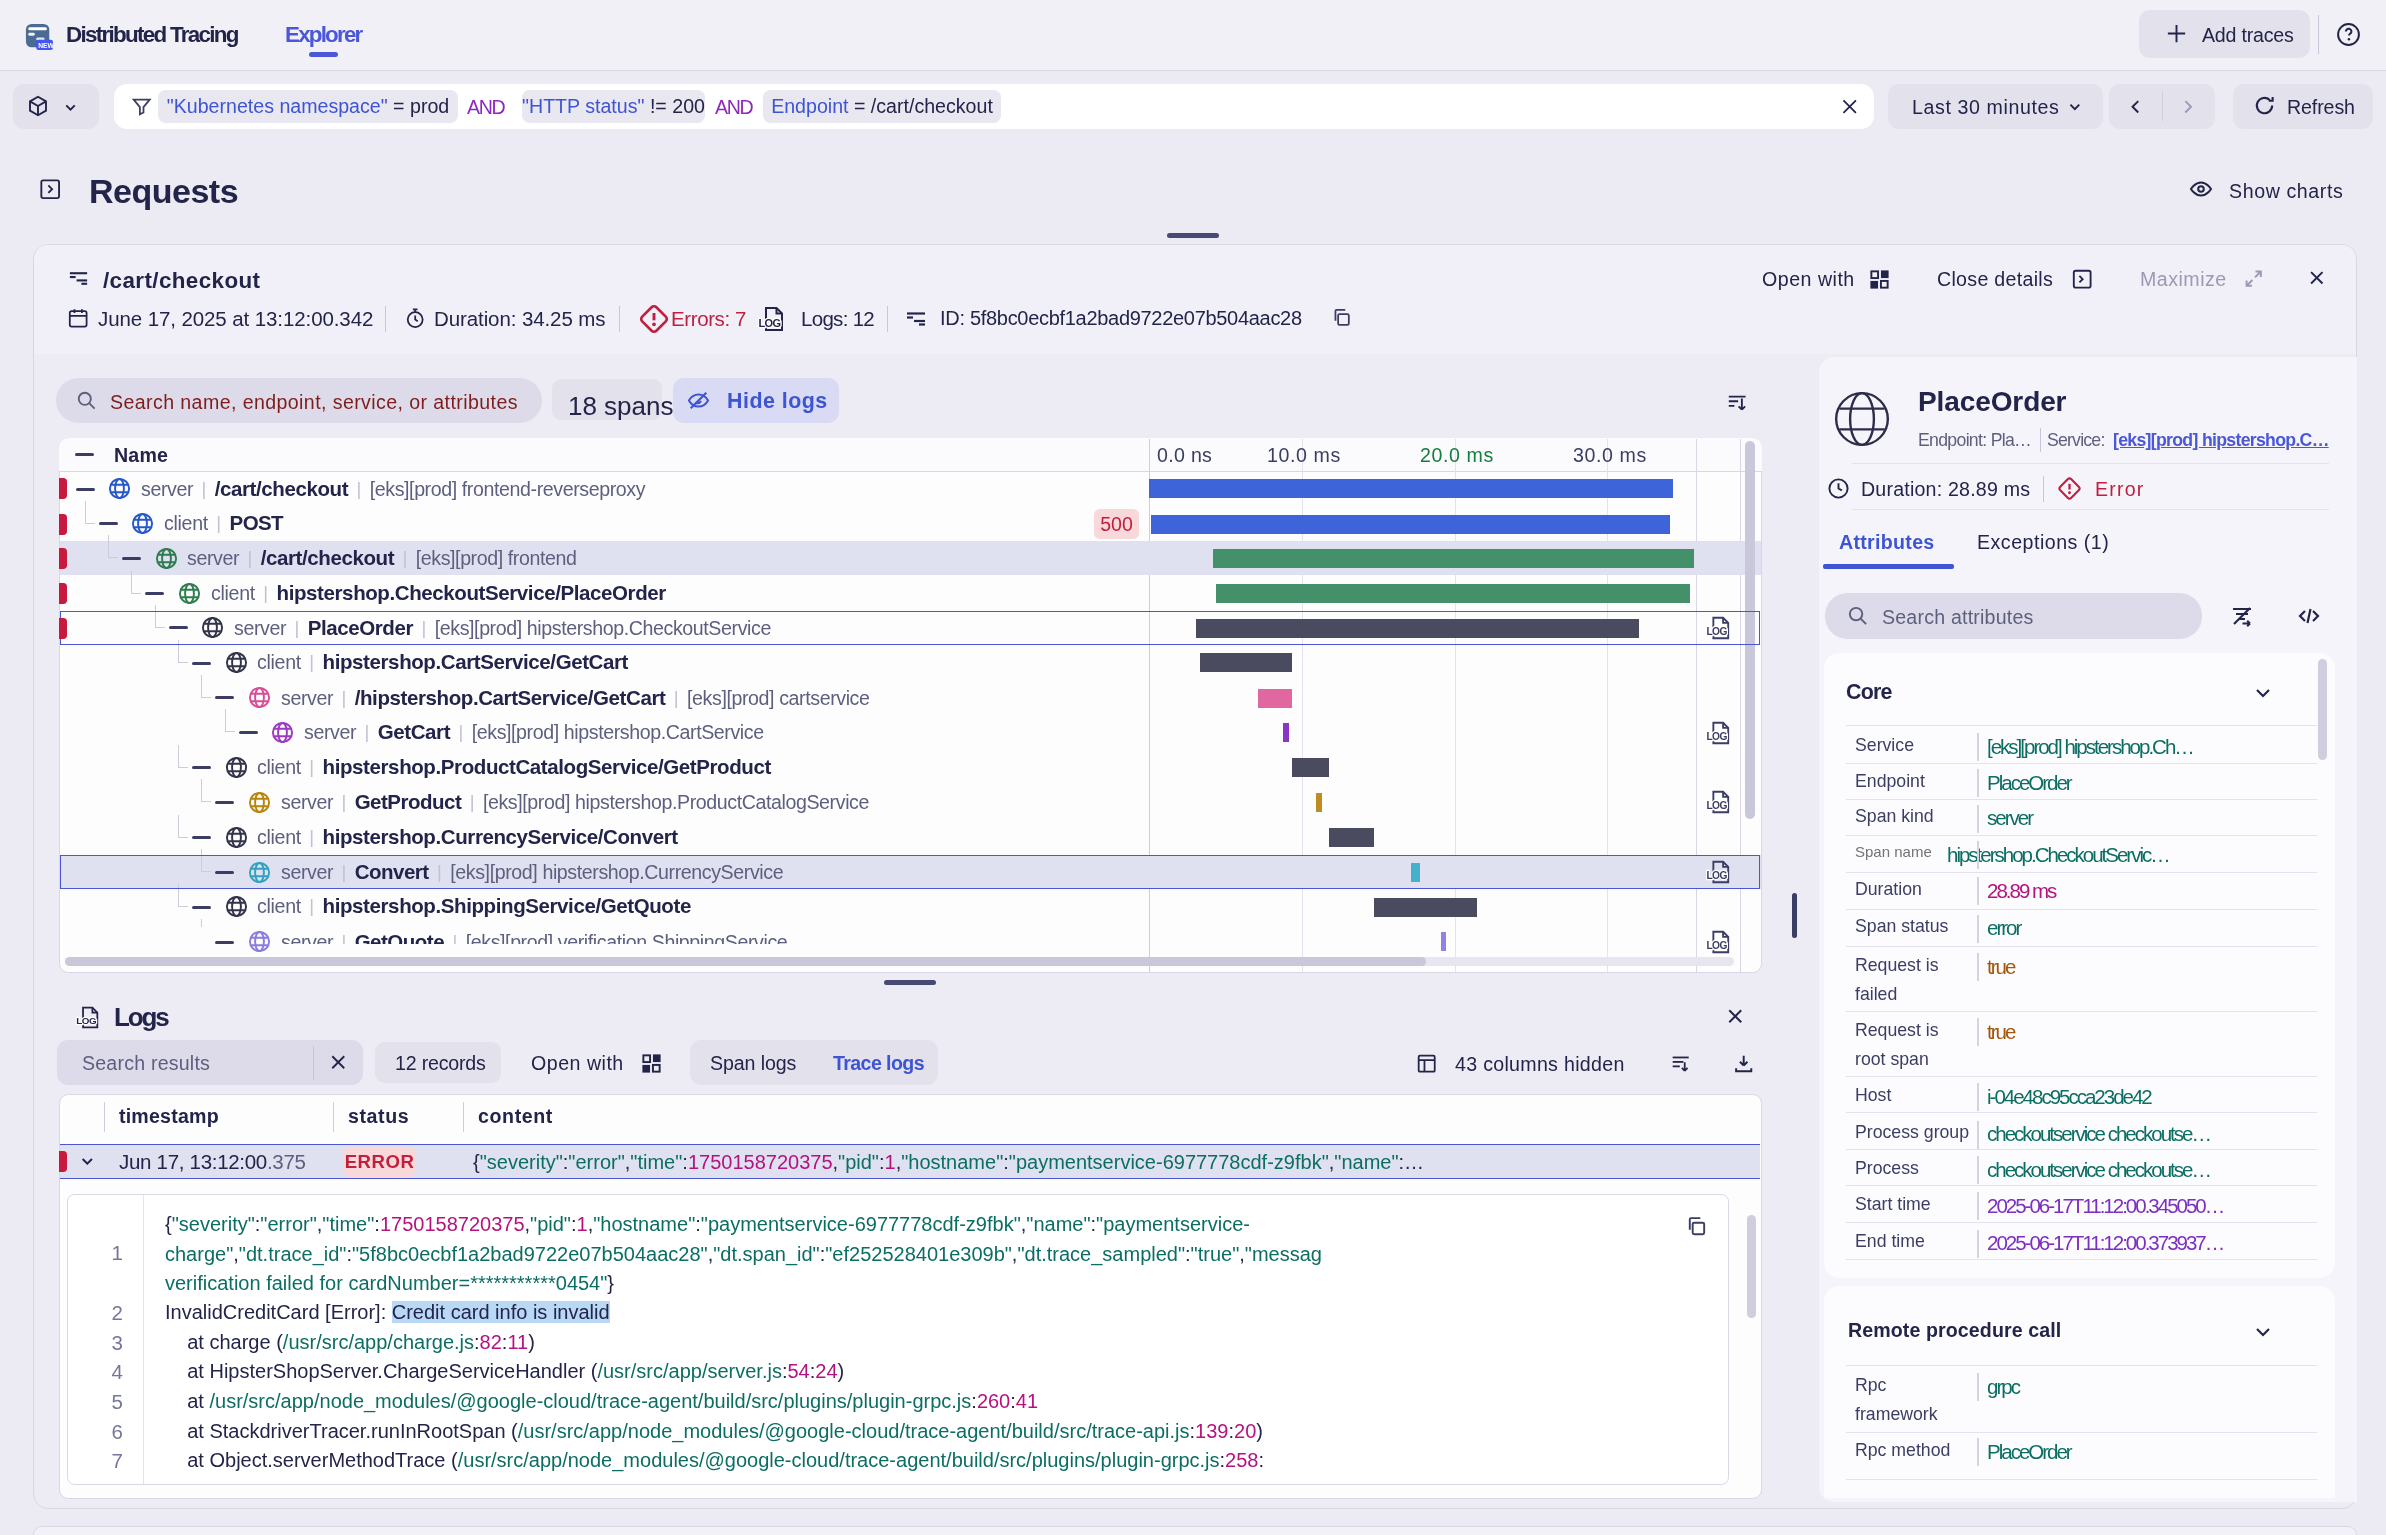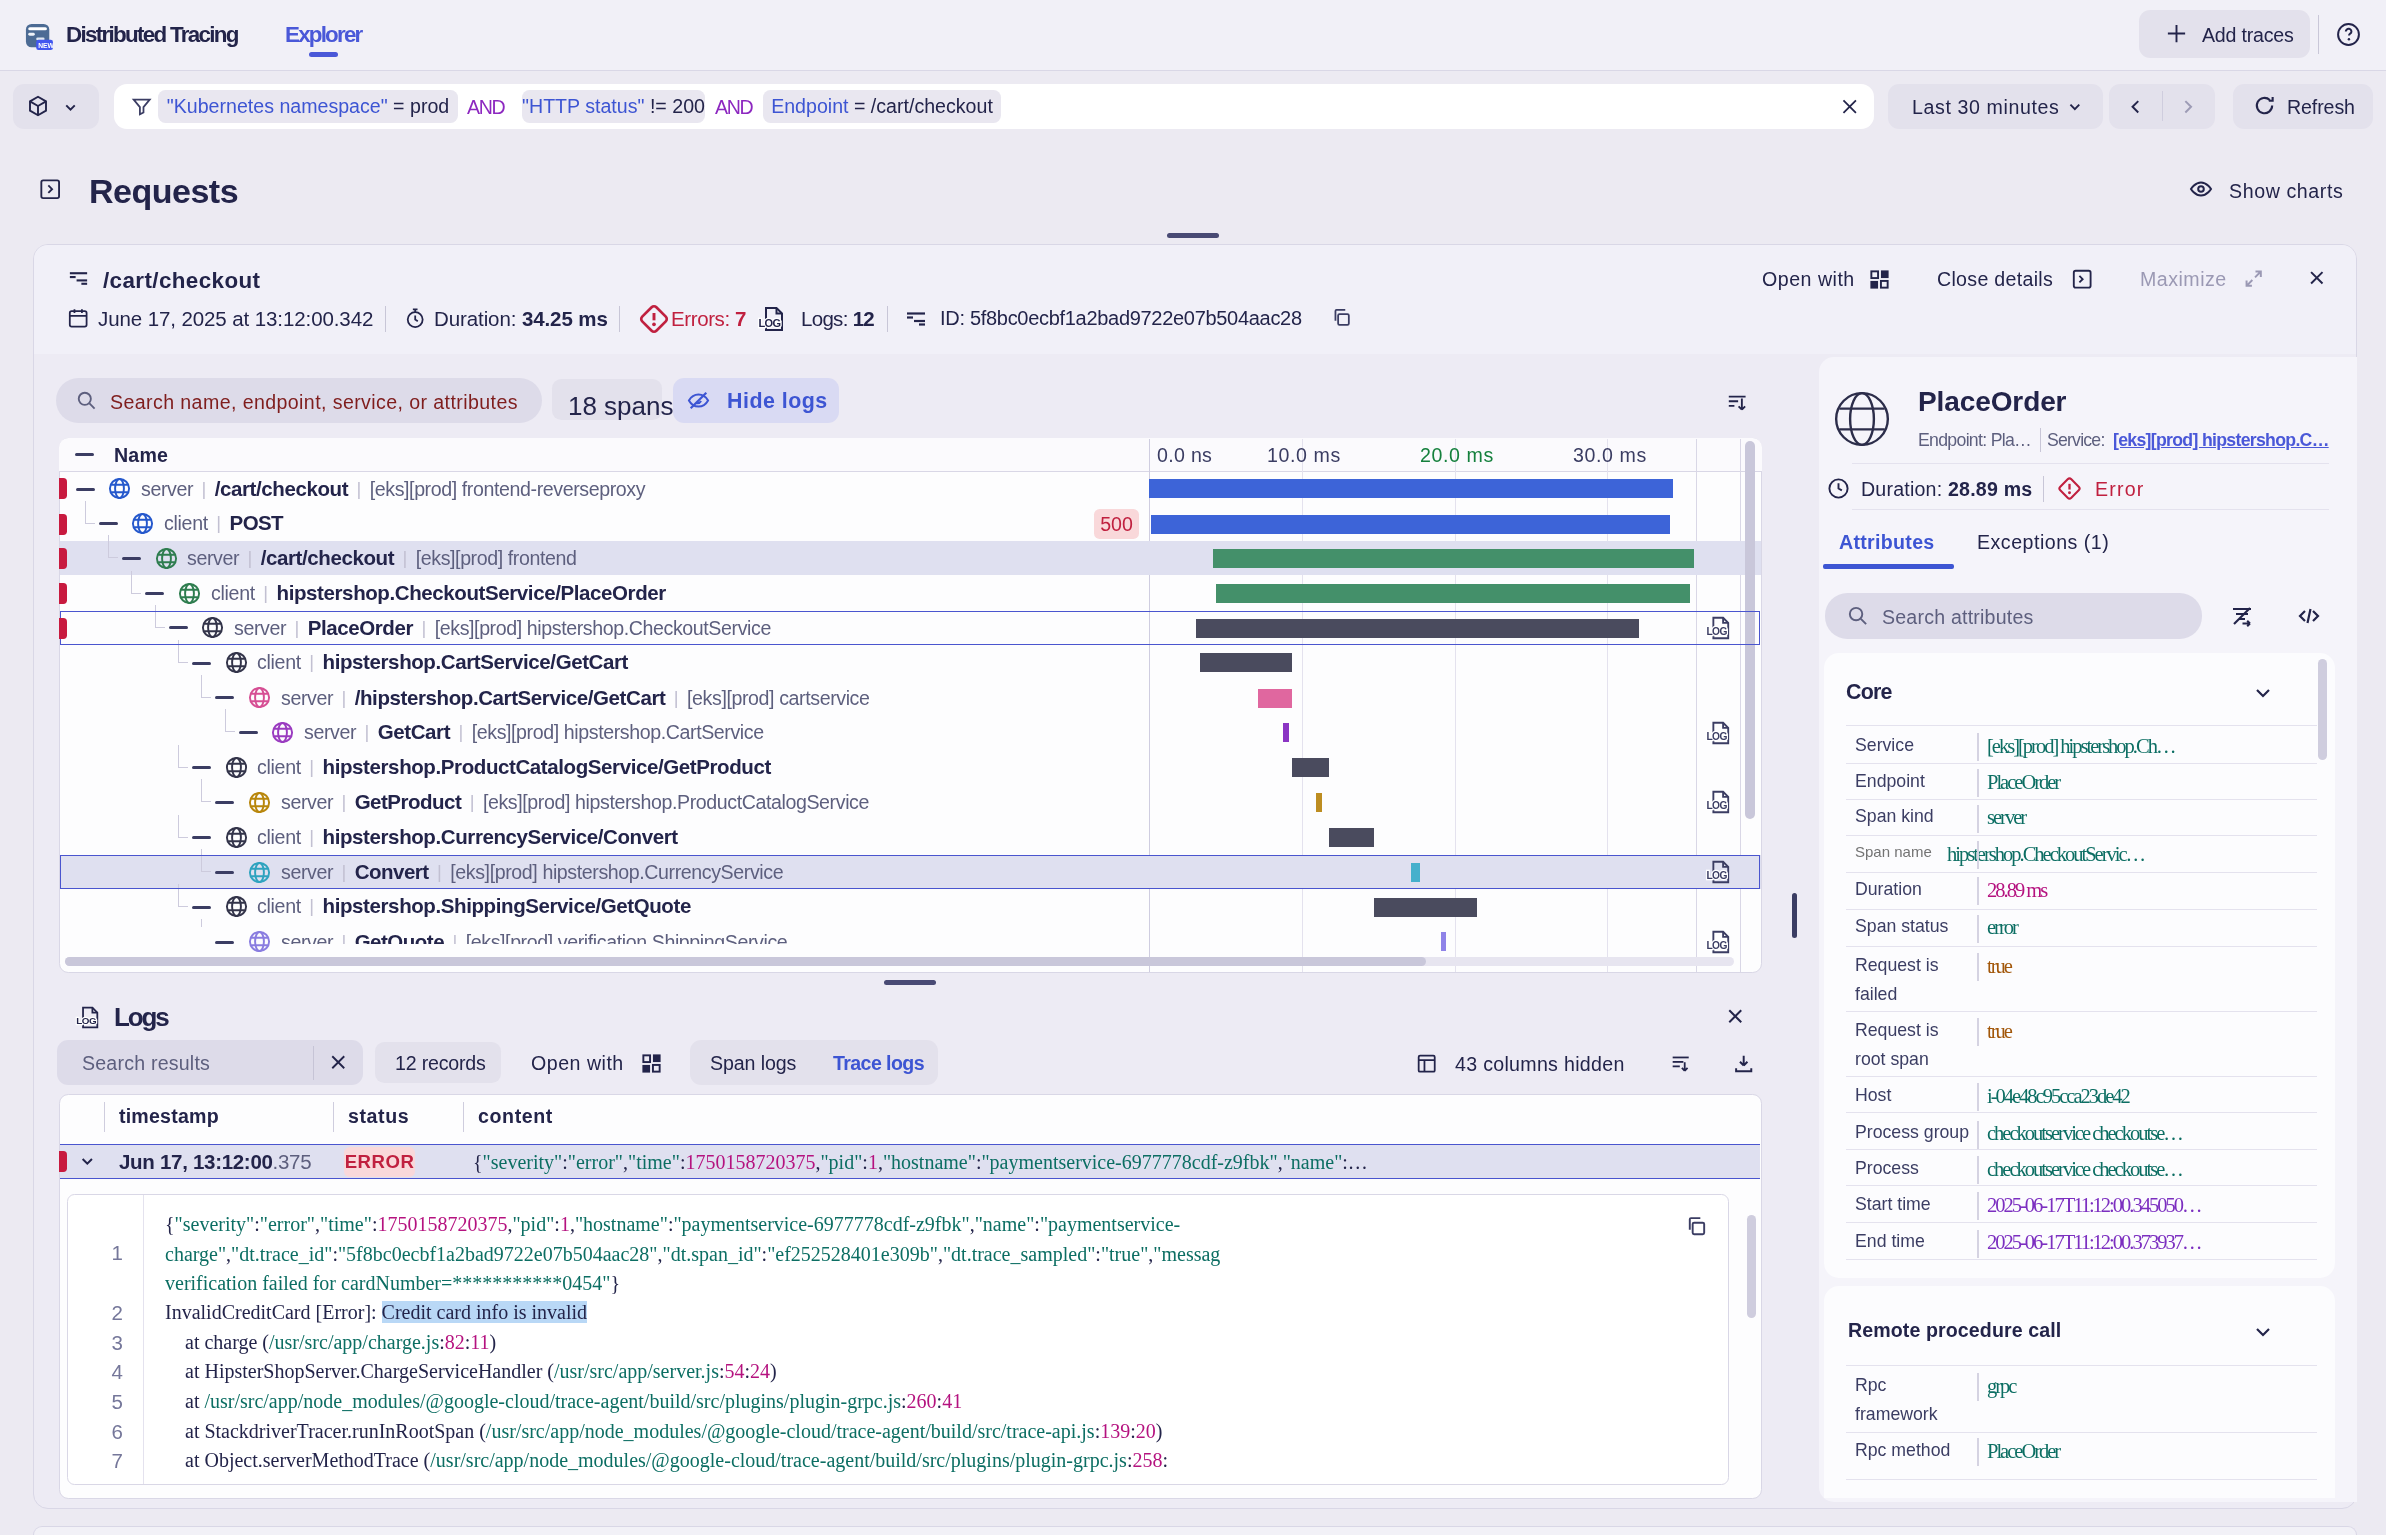--- a/index.html
+++ b/index.html
@@ -1,19 +1,19 @@
 <!DOCTYPE html>
 <html style="font-size:15px"><head><meta charset="utf-8">
 <style>
 *{margin:0;padding:0;box-sizing:border-box}
 html,body{width:2387px;height:1535px;overflow:hidden}
 body{font-family:"Liberation Sans",sans-serif;background:#eceaf2;color:#23244a;position:relative}
 .a{position:absolute}
-.mono{font-family:Liberation Serif, serif}
-.b{font-weight:bold}
+.mono{font-family:Liberation Sans, sans-serif}
+.b{font-weight:normal}
 .pill{background:#e3e1ec;border-radius:11.2px;display:flex;align-items:center;justify-content:center}
 .row{display:flex;align-items:center}
 svg{display:block}
 </style></head>
 <body>
 
 <div class="a" style="left:0;top:0;width:2387px;height:71px;background:#f1f0f7;border-bottom:0.9px solid #d9d7e6"></div>
 <svg class="a" style="left:25px;top:23px" width="28" height="28" viewBox="0 0 30 30">
 <rect x="1" y="1" width="25" height="25" rx="6" fill="#4c6b94"></rect>
 <rect x="3.5" y="4.5" width="20" height="3.4" rx="1.7" fill="#fff"></rect>

